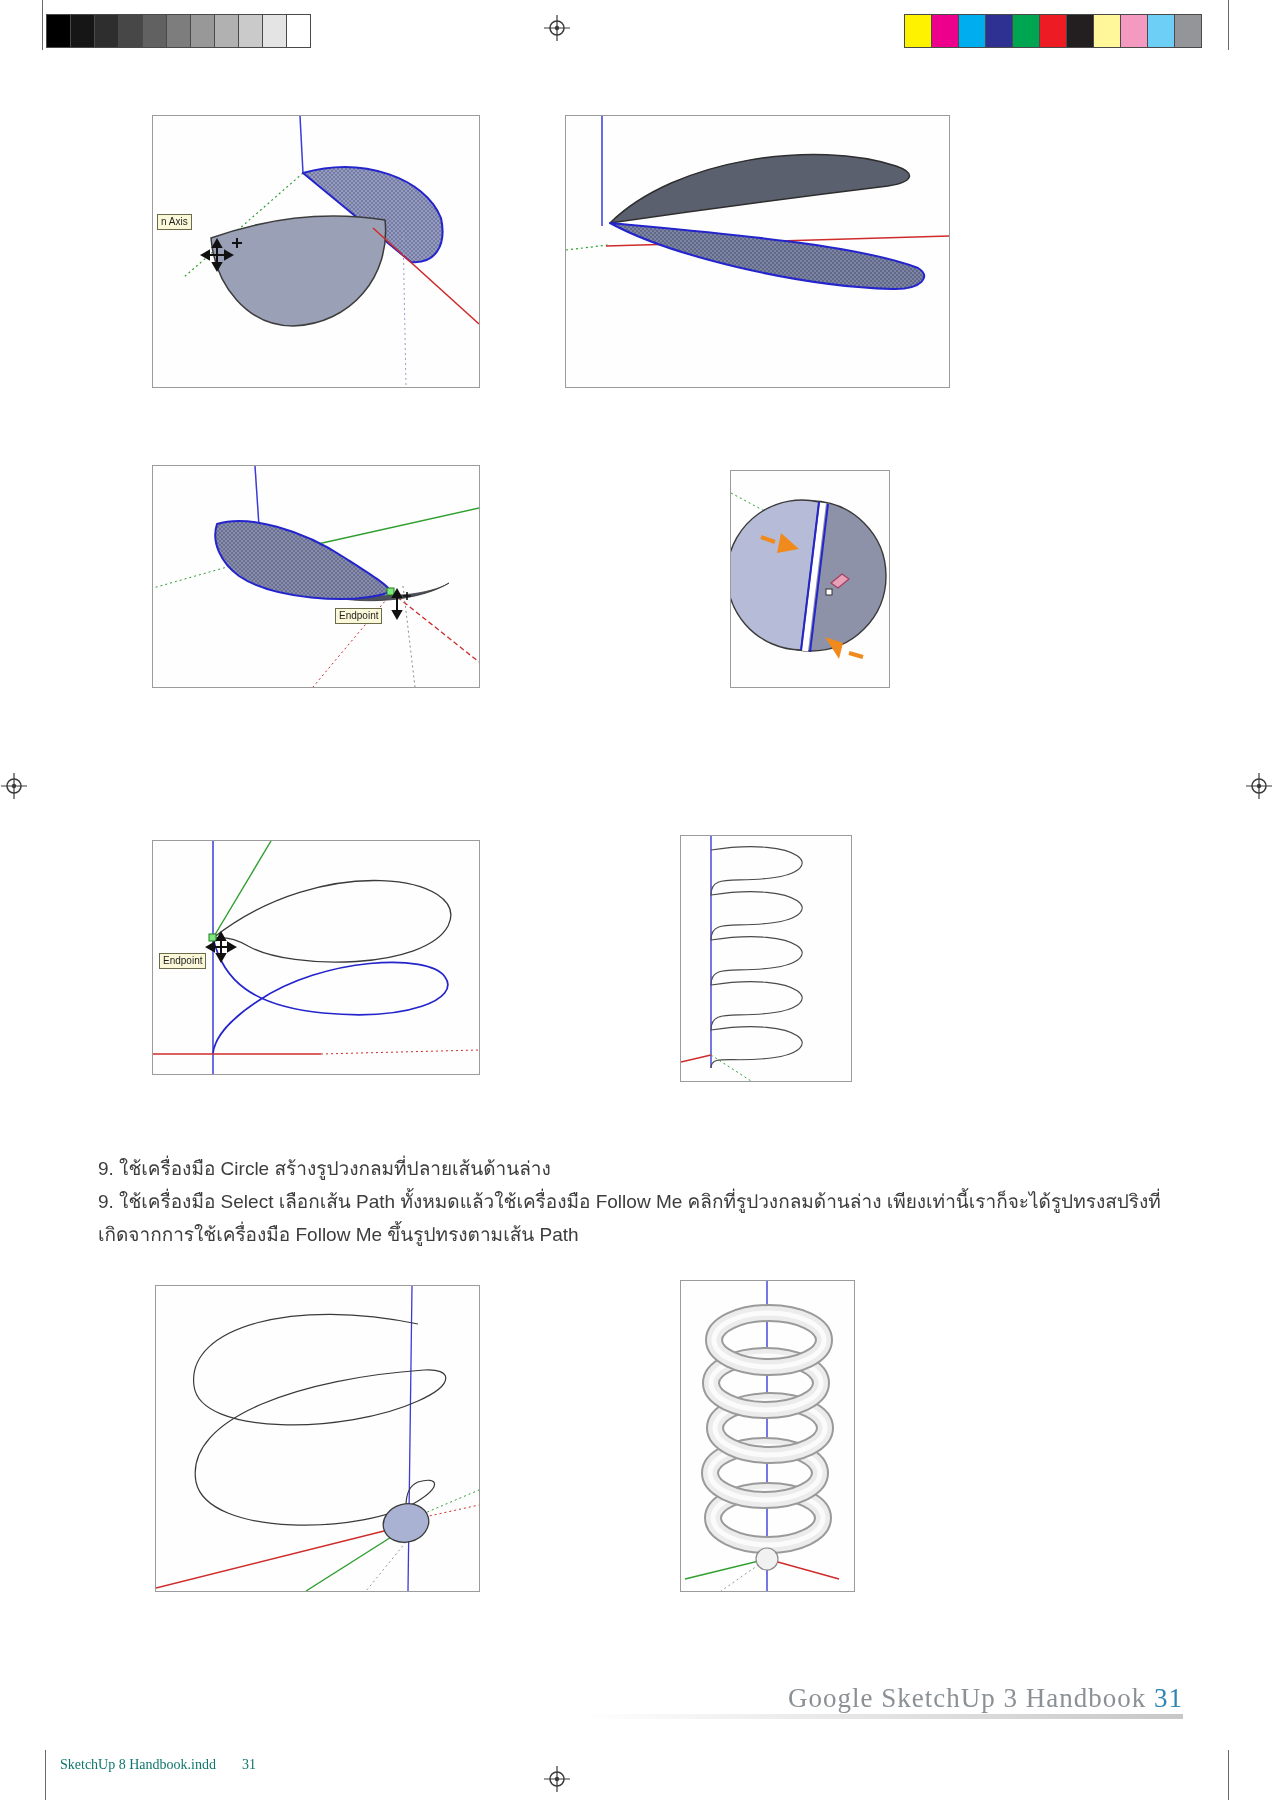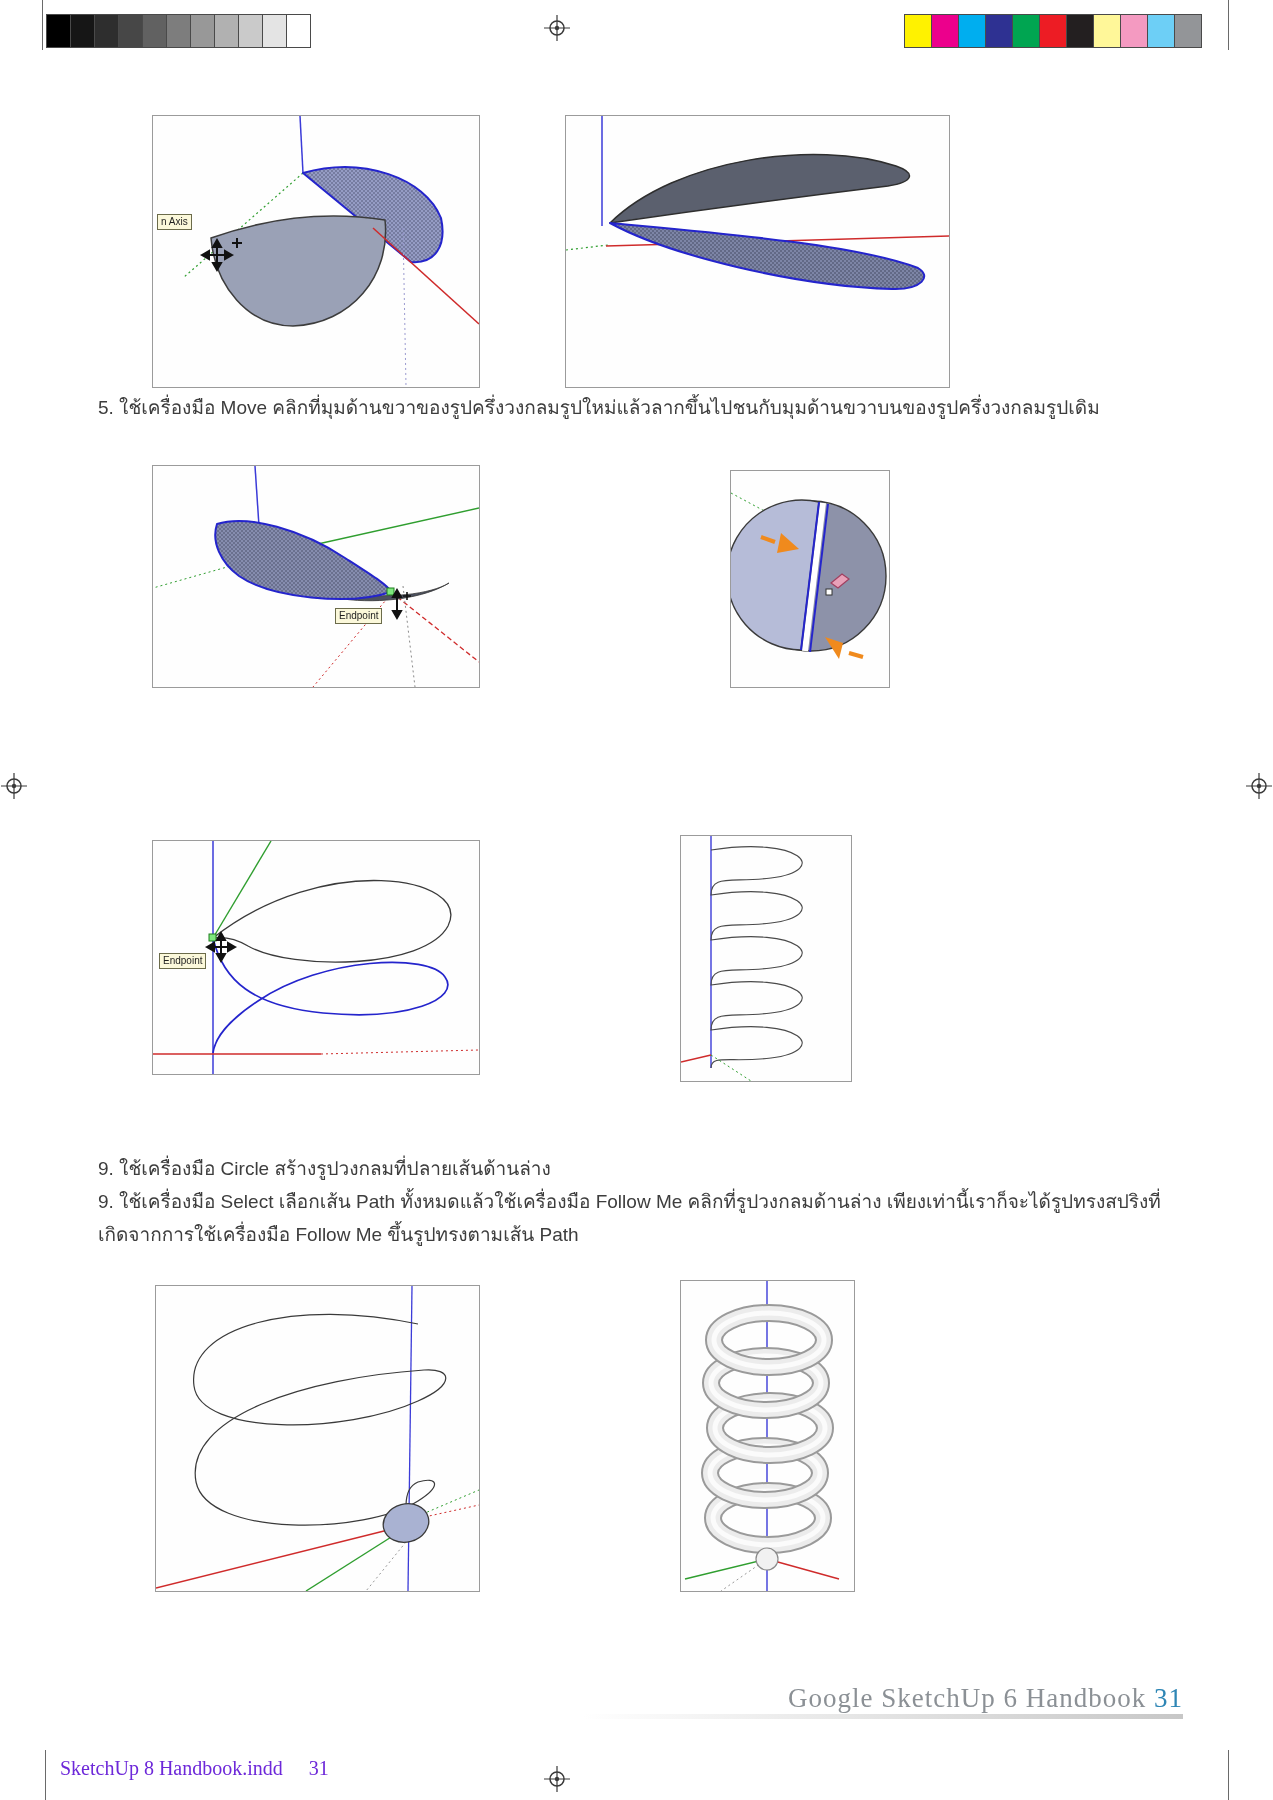--- a/index.html
+++ b/index.html
@@ -18,21 +18,21 @@
            font-size:10px;line-height:14px;padding:0 3px;white-space:nowrap;}
   
   .step{position:absolute;left:98px;width:1085px;font-size:19px;line-height:33px;color:#3d3d3d;}
   
   .footer-title{position:absolute;top:1683px;left:583px;width:600px;text-align:right;
                 font-family:"Liberation Serif",serif;font-size:27px;color:#8b9095;letter-spacing:1px;}
   .footer-title .pagenum{color:#2e86b5;}
   .footer-rule{position:absolute;top:1714px;left:583px;width:600px;height:5px;
                background:linear-gradient(to right,#ffffff,#c7c7c7);}
   .slug{position:absolute;top:1757px;left:60px;font-family:"Liberation Serif",serif;
-        font-size:20px;color:#6d28d9;}
+        font-size:14px;color:#0f766e;}
   .slug .slug-page{margin-left:26px;}
 </style>
 </head>
 <body>
 
 <div class="page">
 
   <div class="cropv" style="left:42px;top:0;height:50px;"></div>
   <div class="cropv" style="left:1228px;top:0;height:50px;"></div>
   <div class="cropv" style="left:45px;top:1750px;height:50px;"></div>
@@ -123,21 +123,20 @@
         </pattern>
       </defs>
       <path d="M36,0 L36,110" stroke="#3b3bd8" stroke-width="1.5" fill="none"></path>
       <path d="M0,134 L42,129" stroke="#2f9e2f" stroke-width="1.2" stroke-dasharray="2 3" fill="none"></path>
       <path d="M40,130 L383,120" stroke="#cf2b2b" stroke-width="1.5" fill="none"></path>
       <path d="M44,107 C110,42 250,24 330,50 C350,57 348,66 322,70 C240,80 120,96 44,107 Z" fill="#5b606e" stroke="#2e2e2e" stroke-width="1.5" stroke-linejoin="round"></path>
       <path d="M44,107 C140,116 290,128 352,152 C366,160 356,174 326,173 C230,170 105,140 44,107 Z" fill="url(#dots2)" stroke="#2424cc" stroke-width="2" stroke-linejoin="round"></path>
     </svg>
   </div>
 
-  <div class="step" style="top:391px;">5. ใช้เครื่องมือ Move คลิกที่มุมด้านขวาของรูปครึ่งวงกลมรูปใหม่แล้วลากขึ้นไปชนกับมุมด้านขวาบนของรูปครึ่งวงกลมรูปเดิม</div>
 
   <div class="fig" style="left:152px;top:465px;width:328px;height:223px;">
     <svg width="326" height="221" viewBox="0 0 326 221">
       <defs>
         <pattern id="dots3" width="4" height="4" patternUnits="userSpaceOnUse">
           <rect width="4" height="4" fill="#868daf"></rect>
           <circle cx="1" cy="1" r="0.7" fill="#383d55"></circle>
           <circle cx="3" cy="3" r="0.7" fill="#383d55"></circle>
         </pattern>
       </defs>
@@ -260,21 +259,21 @@
             <ellipse cx="88" cy="59" rx="55" ry="27" stroke="#9a9a9a" stroke-width="18"></ellipse>
             <ellipse cx="88" cy="59" rx="55" ry="27" stroke="#ececec" stroke-width="14"></ellipse>
             <ellipse cx="88" cy="59" rx="55" ry="27" stroke="#fbfbfb" stroke-width="5"></ellipse>
           </g>
       </g>
       <circle cx="86" cy="278" r="11" fill="#f1f1f1" stroke="#8a8a8a" stroke-width="1.2"></circle>
     </svg>
   </div>
 
   <div class="footer-title">
-    <span>Google SketchUp 6 Handbook</span>
+    <span>Google SketchUp 3 Handbook</span>
     <span class="pagenum">31</span>
   </div>
   <div class="footer-rule"></div>
 
   <div class="slug">
     <span>SketchUp 8 Handbook.indd</span><span class="slug-page">31</span>
   </div>
 
 </div>
 

